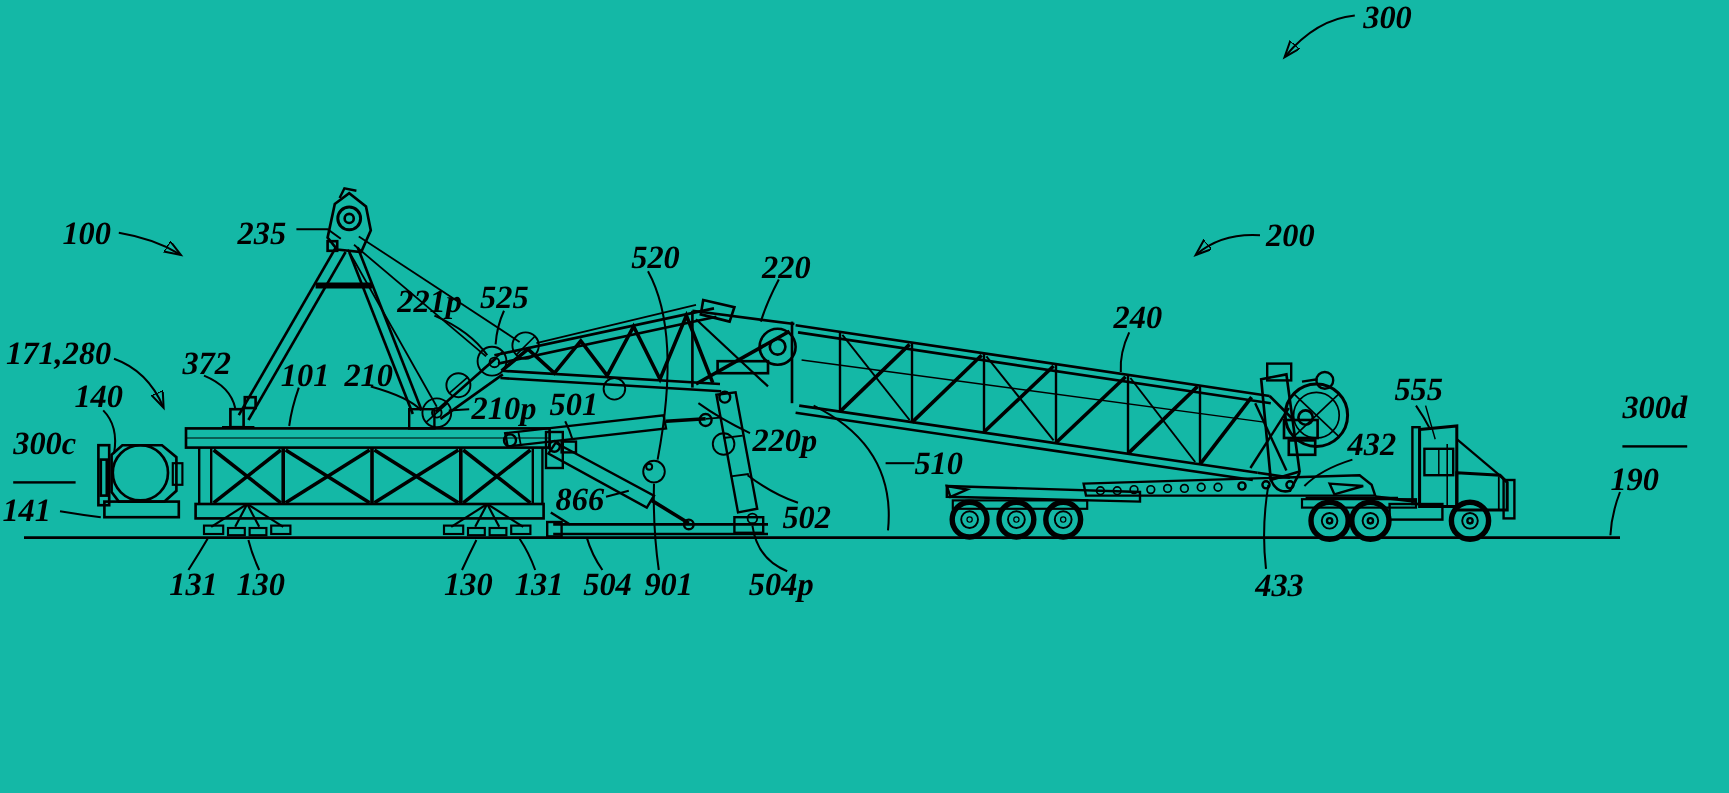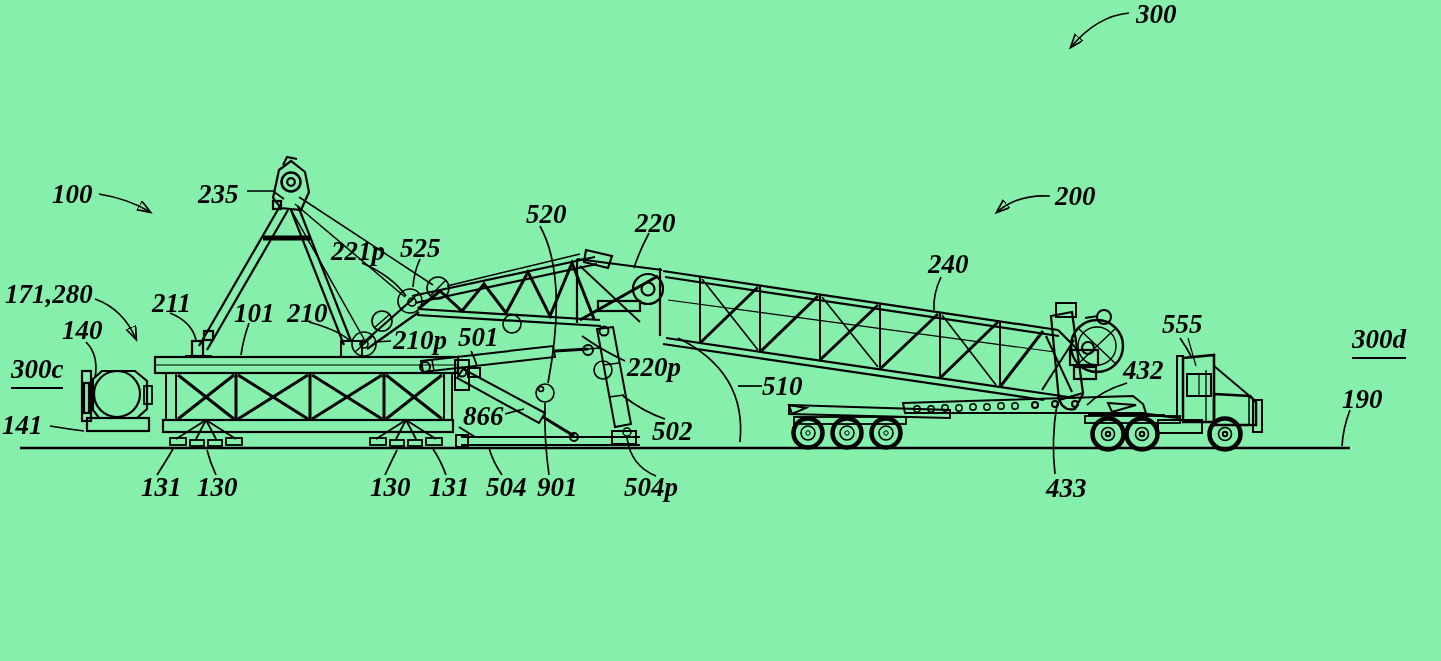--- a/index.html
+++ b/index.html
@@ -1,21 +1,21 @@
 <!DOCTYPE html>
 <html><head>
 <meta charset="utf-8">
 <style>
   html,body{margin:0;padding:0;background:#ffffff;}
-  .stage{position:relative;width:1441px;height:661px;background:#86efac;overflow:hidden;
+  .stage{position:relative;width:1441px;height:661px;background:#14b8a6;overflow:hidden;
          font-family:"Liberation Serif","DejaVu Serif",serif;color:#000;}
   .stage svg{position:absolute;left:0;top:0;}
   .ref{position:absolute;font-style:italic;font-weight:600;font-size:27px;line-height:1;
        white-space:pre;color:#000;}
-  .ref.ul{border-bottom:2.5px solid #000;padding-bottom:4px;}
+  .ref.ul{border-bottom:2.5px solid #000;padding-bottom:18px;}
   .caption{position:absolute;font-style:italic;font-weight:600;font-size:46px;line-height:1;
            white-space:pre;letter-spacing:1px;color:#000;}
   svg line,svg path,svg polyline,svg circle,svg rect{stroke:#000;fill:none;}
 </style>
 </head>
 <body>
 
 <div class="stage">
 
 <svg width="1441" height="661" viewBox="0 0 1441 661">
@@ -311,21 +311,21 @@
 </svg>
 
   <div class="ref" style="left:1136px;top:1px">300</div>
   <div class="ref" style="left:1055px;top:183px">200</div>
   <div class="ref" style="left:52px;top:181px">100</div>
   <div class="ref" style="left:198px;top:181px">235</div>
   <div class="ref" style="left:5px;top:281px">171,280</div>
   <div class="ref" style="left:62px;top:317px">140</div>
   <div class="ref ul" style="left:11px;top:356px">300c</div>
   <div class="ref" style="left:2px;top:412px">141</div>
-  <div class="ref" style="left:152px;top:290px">211</div>
+  <div class="ref" style="left:152px;top:290px">372</div>
   <div class="ref" style="left:234px;top:300px">101</div>
   <div class="ref" style="left:287px;top:300px">210</div>
   <div class="ref" style="left:331px;top:238px">221p</div>
   <div class="ref" style="left:400px;top:235px">525</div>
   <div class="ref" style="left:393px;top:327px">210p</div>
   <div class="ref" style="left:458px;top:324px">501</div>
   <div class="ref" style="left:526px;top:201px">520</div>
   <div class="ref" style="left:635px;top:210px">220</div>
   <div class="ref" style="left:627px;top:354px">220p</div>
   <div class="ref" style="left:652px;top:418px">502</div>

